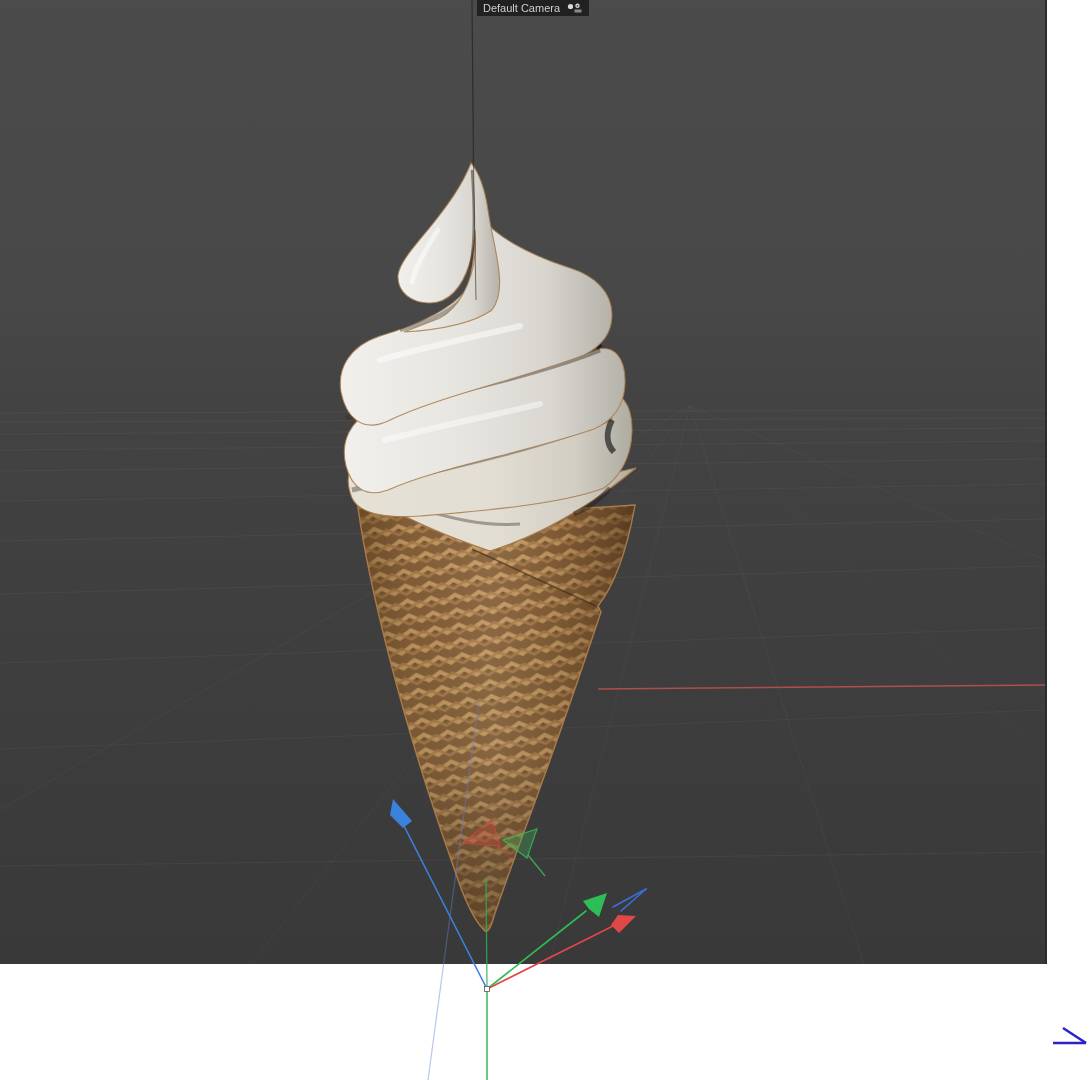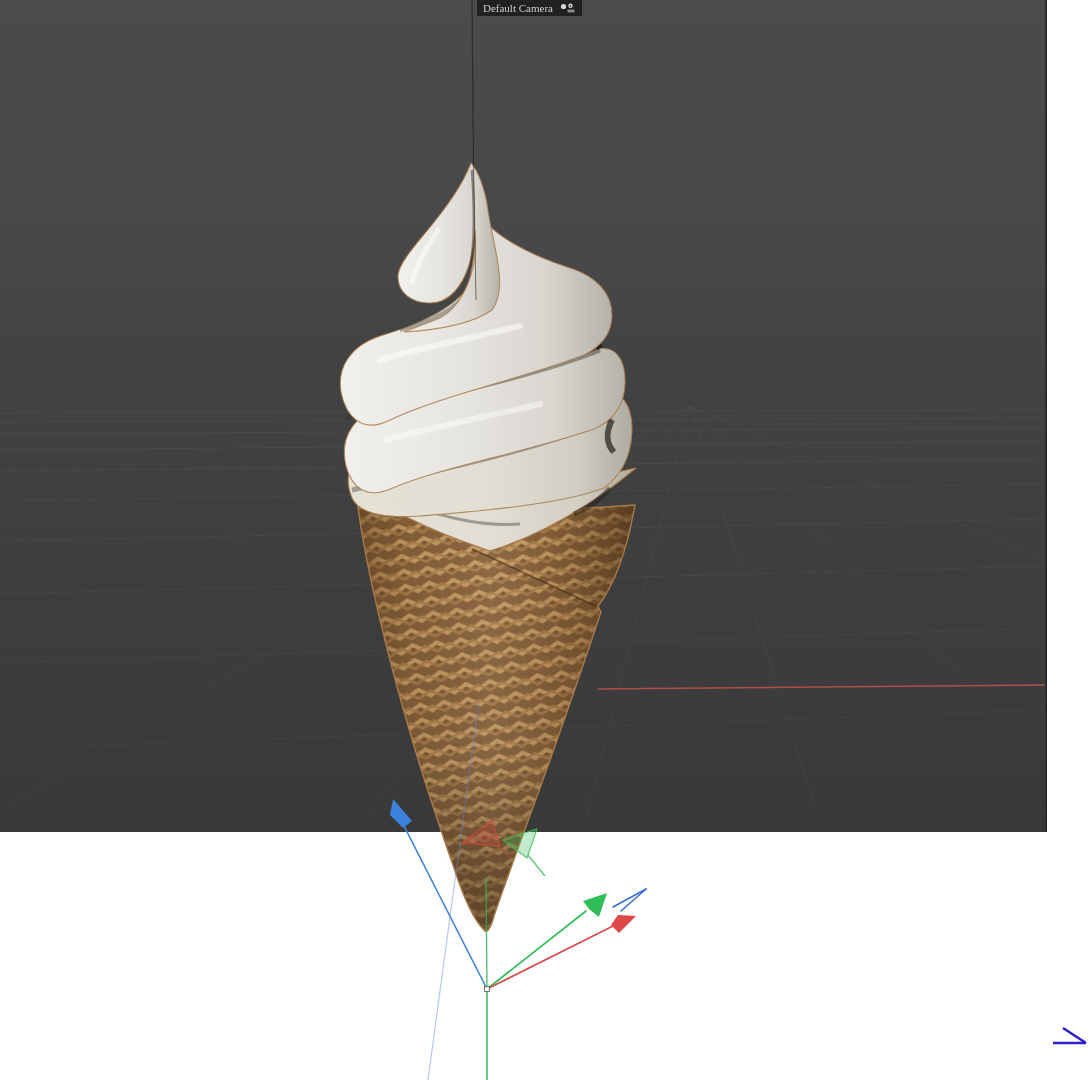--- a/index.html
+++ b/index.html
@@ -1,21 +1,21 @@
 <!DOCTYPE html>
 <html><head>
 <meta charset="utf-8">
 <style>
   html,body{margin:0;padding:0;}
   body{width:1089px;height:1080px;position:relative;overflow:hidden;
        font-family:"Liberation Sans",sans-serif;background:#ffffff;}
   #page{position:absolute;inset:0;}
-  #viewport{position:absolute;left:0;top:0;width:1045px;height:832px;
+  #viewport{position:absolute;left:0;top:0;width:1045px;height:964px;
             border-right:2px solid #2c2c2c;
-            background:linear-gradient(to bottom,#4b4b4b 0%,#484848 30%,#434343 42%,#3f3f3f 62%,#393939 100%);font-family:Liberation Serif, serif;}
+            background:linear-gradient(to bottom,#4b4b4b 0%,#484848 30%,#434343 42%,#3f3f3f 62%,#393939 100%);}
   #scene{position:absolute;left:0;top:0;}
   #camera-label{position:absolute;left:477px;top:0;height:16px;
         background:rgba(24,24,24,0.82);display:flex;align-items:center;
         padding:0 5px 0 6px;gap:6px;}
   #camera-label span{color:#cfcfcf;font-size:11px;line-height:16px;white-space:nowrap;}
   #right-strip{position:absolute;left:1047px;top:0;width:42px;height:1080px;background:#ffffff;}
   #corner-arrow{position:absolute;left:4px;top:1022px;}
 </style>
 </head>
 <body>

